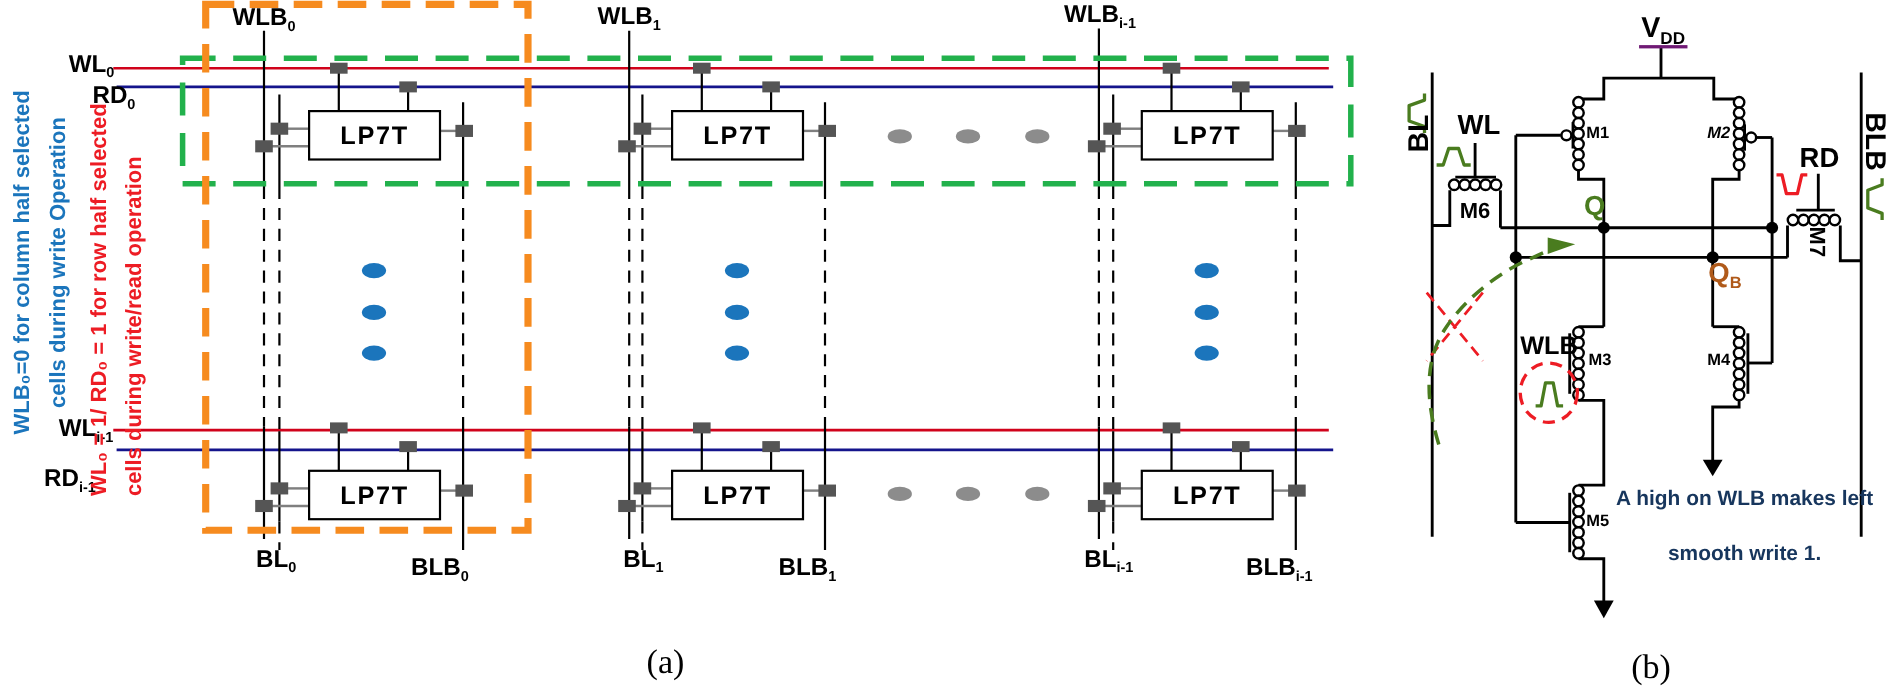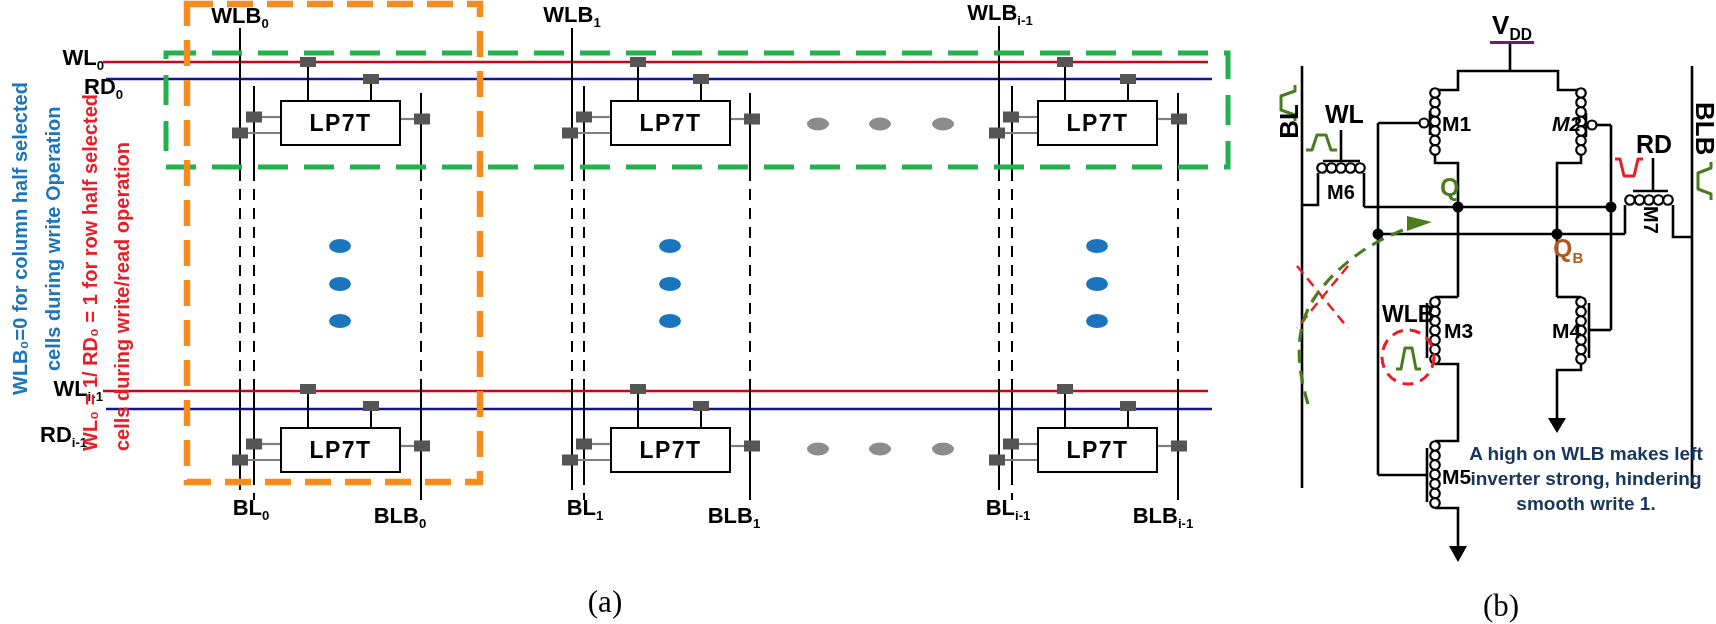--- a/index.html
+++ b/index.html
@@ -3,21 +3,21 @@
 <meta charset="utf-8">
 <style>
   html,body{margin:0;padding:0;background:#fff;}
   .canvas{position:relative;width:1716px;height:624px;background:#fff;overflow:hidden;
           font-family:"Liberation Sans","DejaVu Sans",sans-serif;}
   svg{position:absolute;left:0;top:0;}
   .lbl{position:absolute;font-weight:bold;color:#000;white-space:nowrap;line-height:1;
        font-family:"Liberation Sans","DejaVu Sans",sans-serif;}
   .lbl sub{font-size:60%;font-weight:bold;}
   .ctr{transform:translateX(-50%);}
-  .f22{font-size:22px;} .f21{font-size:21px;} .f20{font-size:20px;}
+  .f22{font-size:22px;} .f21{font-size:15px;} .f20{font-size:20px;}
   .f23{font-size:23px;} .f25{font-size:25px;} .f26{font-size:26px;}
   .cell-lbl{position:absolute;width:119px;height:44px;display:flex;align-items:center;justify-content:center;
             font-weight:bold;font-size:23px;letter-spacing:1.5px;color:#000;
             font-family:"Liberation Sans","DejaVu Sans",sans-serif;}
   .vert-ccw{writing-mode:vertical-rl;transform:rotate(180deg);}
   .vert-cw{writing-mode:vertical-rl;}
   .note{position:absolute;font-weight:bold;writing-mode:vertical-rl;transform:rotate(180deg);
         text-align:center;white-space:nowrap;font-family:"Liberation Sans","DejaVu Sans",sans-serif;}
   .note-blue{color:var(--note_blue);font-size:20px;line-height:33px;}
   .note-red{color:var(--note_red);font-size:20px;line-height:32px;}
@@ -270,19 +270,19 @@
 <div class="lbl f21" style="left:1442px;top:113px;">M1</div>
 <div class="lbl f21" style="left:1552px;top:113px;font-style:italic;">M2</div>
 <div class="lbl f21" style="left:1444px;top:320px;">M3</div>
 <div class="lbl f21" style="left:1552px;top:320px;">M4</div>
 <div class="lbl f21" style="left:1442px;top:466px;">M5</div>
 <div class="lbl f20" style="left:1327px;top:182px;">M6</div>
 <div class="lbl f20 vert-cw" style="left:1641px;top:206px;">M7</div>
 
 <div class="annotation" style="left:1456px;top:441px;width:260px;">
   <span>A high on WLB makes left</span><br>
-  <span>inverter strong, hindering</span><br>
+  <br>
   <span>smooth write 1.</span>
 </div>
 
 <div class="caption ctr" style="left:1501px;top:588px;">(b)</div>
 
 </div>
 
 </body></html>

